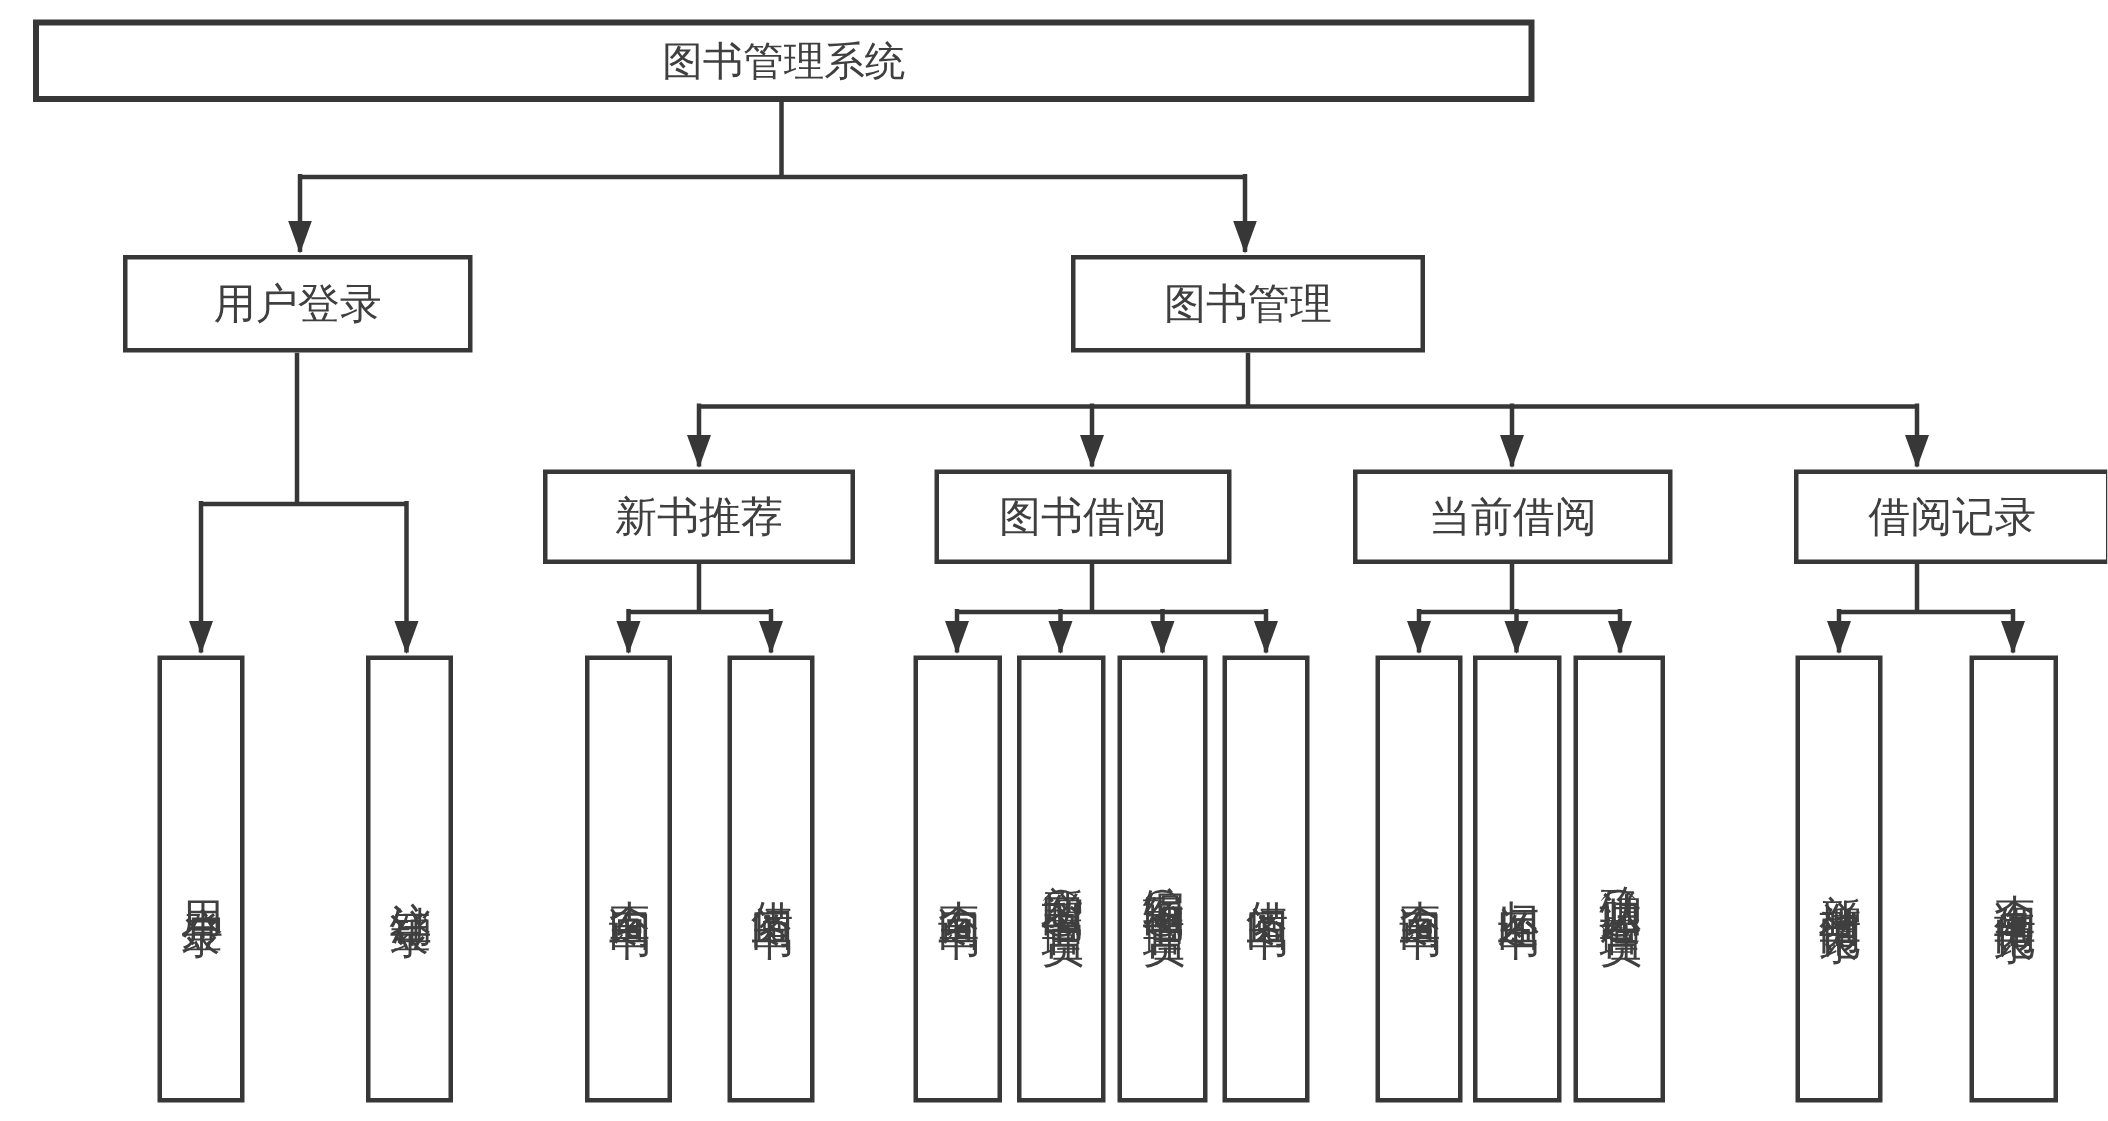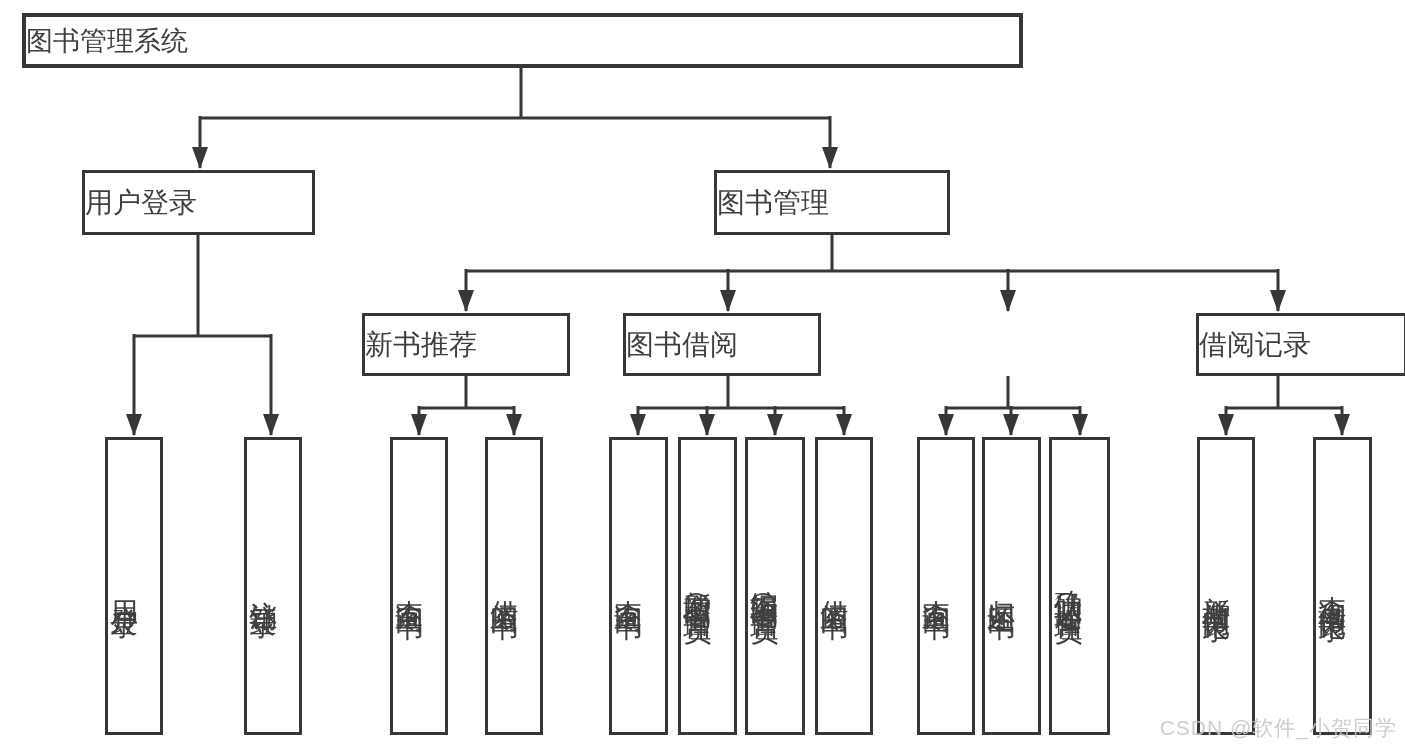--- a/index.html
+++ b/index.html
@@ -11,20 +11,21 @@
     height: 747px;
     background: #ffffff;
     overflow: hidden;
   }
   .node {
     position: absolute;
     background: #ffffff;
     border: 3px solid #373737;
     display: flex;
     align-items: center;
+    justify-content: center;
     color: #3f3f3f;
     z-index: 2;
   }
   .root-box {
     left: 22px; top: 13px; width: 1001px; height: 55px;
     border-width: 4px;
     font-size: 27px;
   }
   .branch-box { top: 170px; height: 65px; font-size: 28px; }
   .group-box  { top: 313px; height: 63px; font-size: 28px; }
@@ -138,20 +139,23 @@
   <div class="node branch-box" style="left:714px; width:236px;">
     <span>图书管理</span>
   </div>
 
   <div class="node group-box" style="left:362px; width:208px;">
     <span>新书推荐</span>
   </div>
   <div class="node group-box" style="left:623px; width:198px;">
     <span>图书借阅</span>
   </div>
+  <div class="node group-box" style="left:902px; width:213px;">
+    <span>当前借阅</span>
+  </div>
   <div class="node group-box" style="left:1196px; width:211px;">
     <span>借阅记录</span>
   </div>
 
   <div class="node leaf" style="left:105px; width:58px;">
     <span class="v-text">用户登录</span>
   </div>
   <div class="node leaf" style="left:244px; width:58px;">
     <span class="v-text">注销登录</span>
   </div>
@@ -186,15 +190,14 @@
     <span class="v-text">确认归还（管理员）</span>
   </div>
 
   <div class="node leaf" style="left:1197px; width:58px;">
     <span class="v-text">新增借阅记录</span>
   </div>
   <div class="node leaf" style="left:1313px; width:59px;">
     <span class="v-text">查询借阅记录</span>
   </div>
 
-  <div class="watermark">CSDN @软件_小贺同学</div>
 
 </div>
 
 </body></html>

